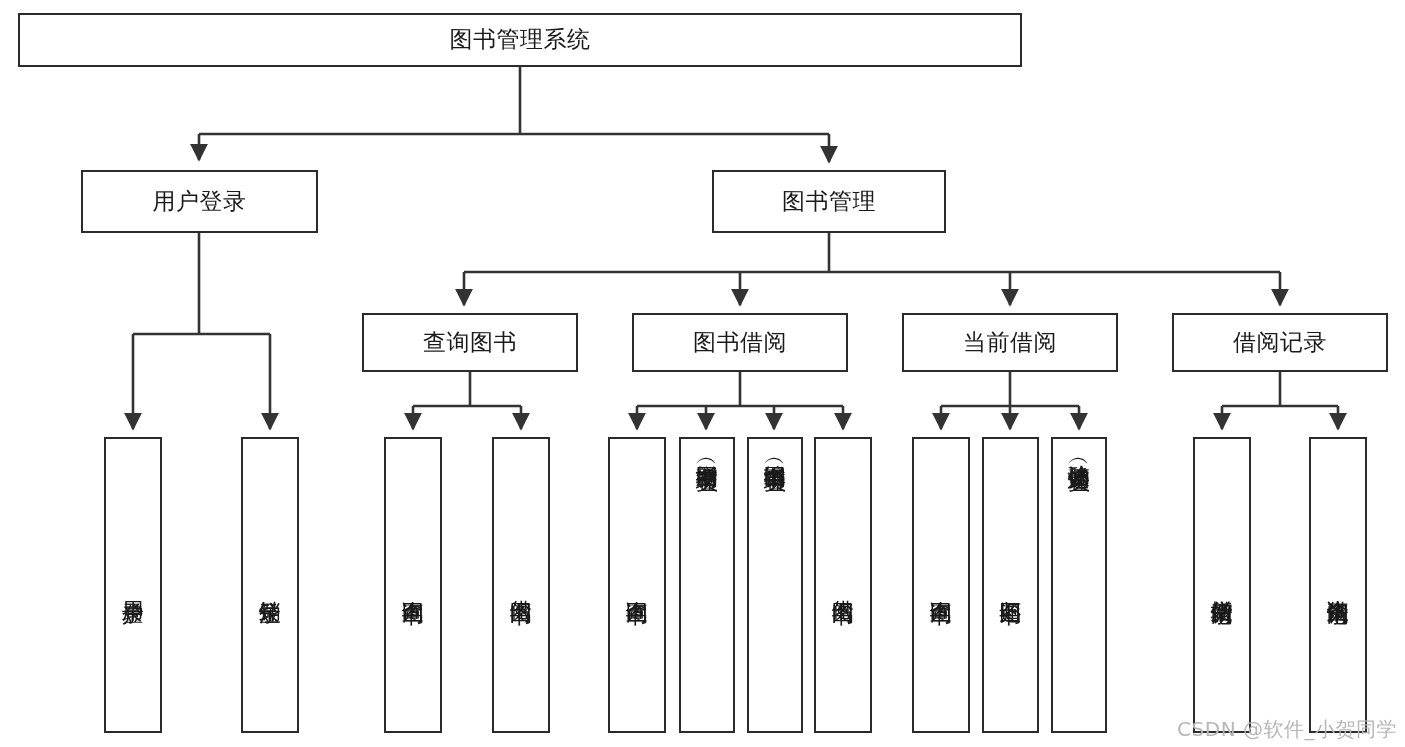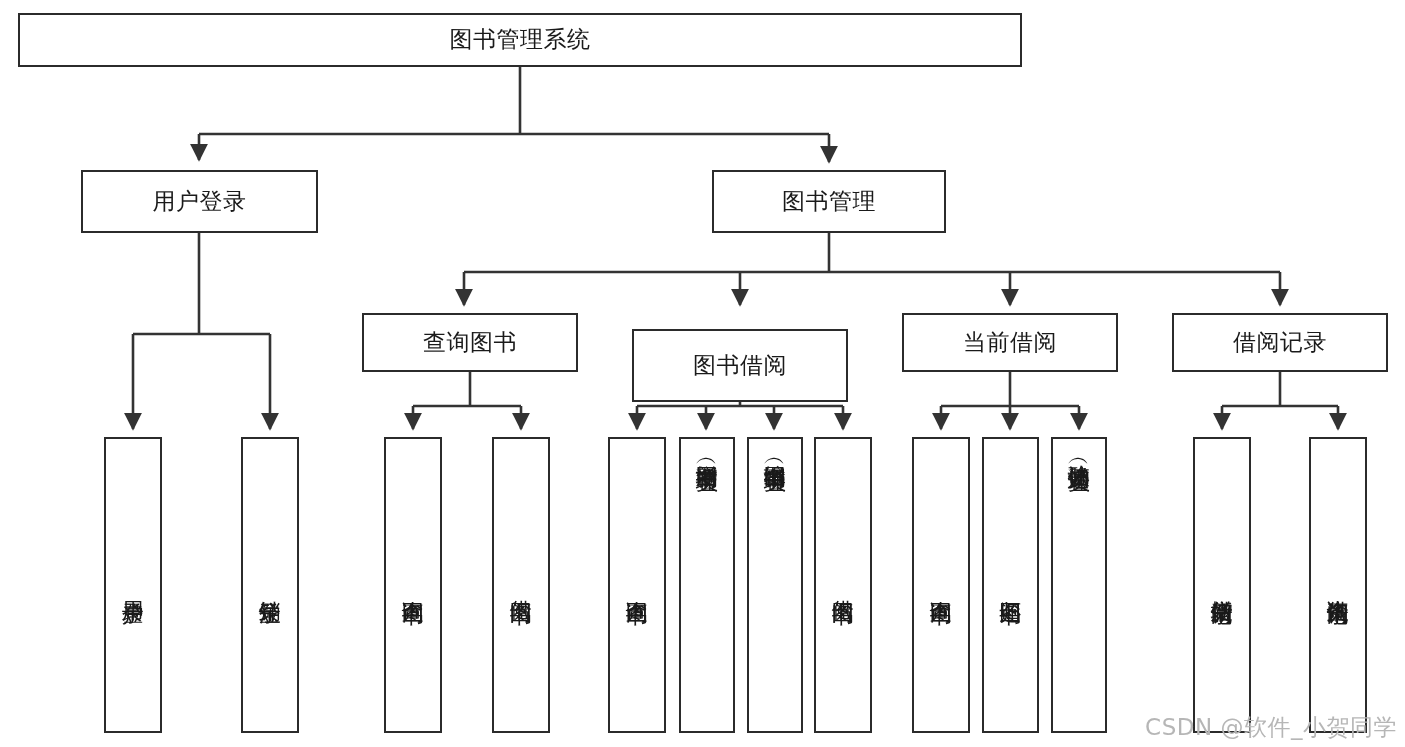--- a/index.html
+++ b/index.html
@@ -62,21 +62,21 @@
     margin: 0 auto;
   }
   .node.vertical.v-mid {
     align-items: center;
     padding-top: 0;
   }
   #watermark {
     position: absolute;
     right: 8px;
     bottom: 4px;
-    font-size: 23px;
+    font-size: 20px;
     color: #b6b6b6;
     letter-spacing: 0.5px;
     white-space: nowrap;
     z-index: 5;
     font-family: "DejaVu Sans", "Liberation Sans", sans-serif;
   }
 </style>
 </head>
 <body>
 
@@ -139,21 +139,21 @@
   <div class="node horizontal" style="left:81px; top:170px; width:237px; height:63px;">
     <span class="label">用户登录</span>
   </div>
   <div class="node horizontal" style="left:712px; top:170px; width:234px; height:63px;align-items:center;">
     <span class="label">图书管理</span>
   </div>
 
   <div class="node horizontal" style="left:362px; top:313px; width:216px; height:59px;">
     <span class="label">查询图书</span>
   </div>
-  <div class="node horizontal" style="left:632px; top:313px; width:216px; height:73px;margin-top:16px;">
+  <div class="node horizontal" style="left:632px; top:313px; width:216px; height:59px;">
     <span class="label">图书借阅</span>
   </div>
   <div class="node horizontal" style="left:902px; top:313px; width:216px; height:59px;">
     <span class="label">当前借阅</span>
   </div>
   <div class="node horizontal" style="left:1172px; top:313px; width:216px; height:59px;">
     <span class="label">借阅记录</span>
   </div>
 
   <div class="node vertical v-mid" style="left:104px; top:437px; width:58px; height:296px;">

